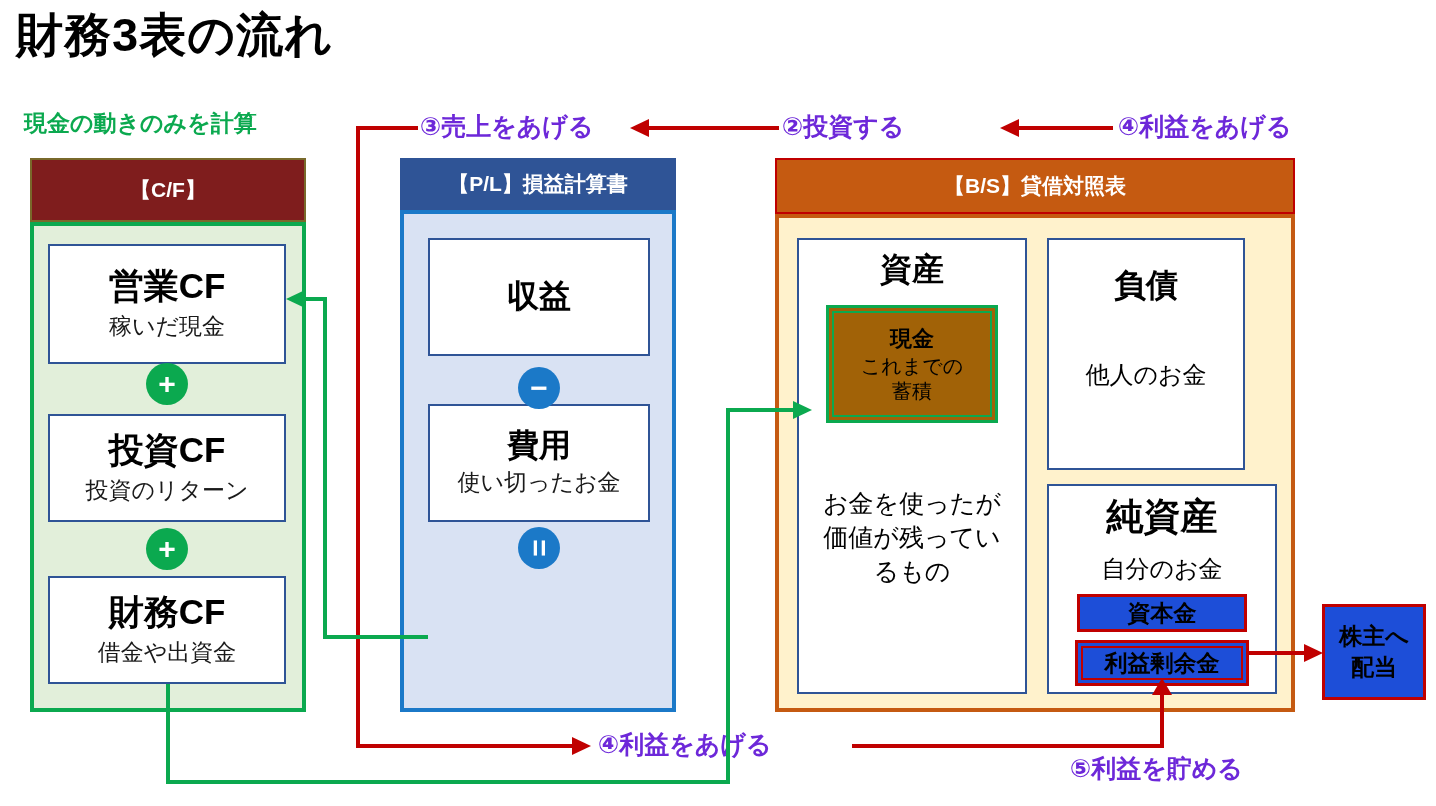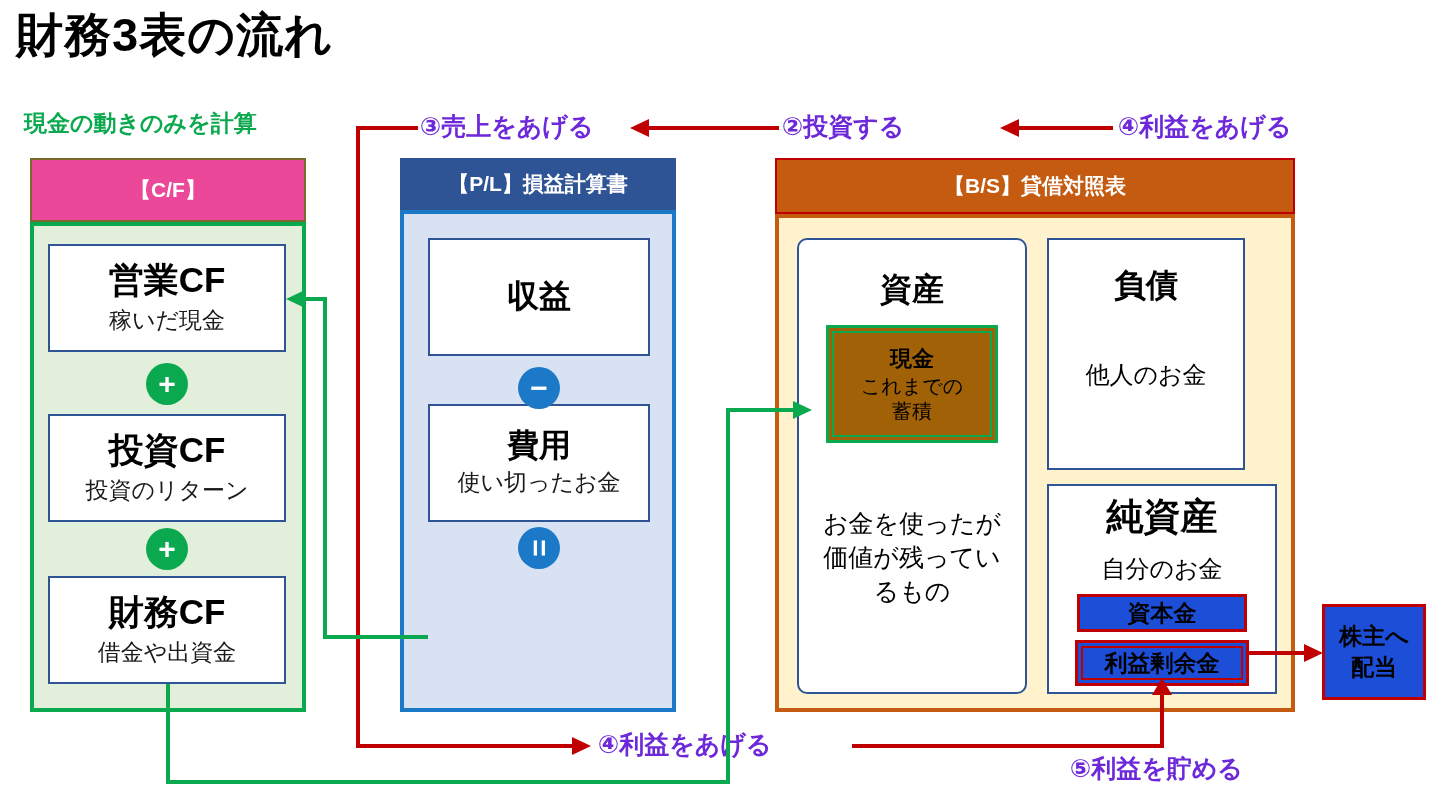--- a/index.html
+++ b/index.html
@@ -9,21 +9,21 @@
   }
   .abs{position:absolute;}
   
   .page-title{left:16px;top:4px;font-size:47px;font-weight:600;letter-spacing:1px;}
   .cash-note{left:24px;top:108px;font-size:23px;font-weight:bold;color:#0BA94F;}
   .step-label{font-size:25px;font-weight:bold;color:#6d28d9;white-space:nowrap;z-index:6;}
   
   .panel-header{display:flex;flex-direction:column;align-items:center;justify-content:center;
     color:#fff;font-weight:bold;text-align:center;z-index:2;box-sizing:border-box;}
   .panel-body{box-sizing:border-box;z-index:1;}
-  .cf-header{left:30px;top:158px;width:276px;height:64px;background:#ec4899;
+  .cf-header{left:30px;top:158px;width:276px;height:64px;background:#7f1d1d;
     border:2px solid #79692B;font-size:21px;line-height:1.42;}
   .cf-body{left:30px;top:222px;width:276px;height:490px;background:#E2EFDA;border:4px solid #0BA94F;}
   .pl-header{left:400px;top:158px;width:276px;height:52px;background:#2F5496;font-size:21px;}
   .pl-body{left:400px;top:210px;width:276px;height:502px;background:#D9E2F3;border:4px solid #1B79C8;}
   .bs-header{left:775px;top:158px;width:520px;height:56px;background:#C55A11;
     border:2px solid #C00000;font-size:21px;}
   .bs-body{left:775px;top:214px;width:520px;height:498px;background:#FFF2CC;border:4px solid #C55A11;}
   
   .wbox{background:#fff;border:2px solid #2F5496;box-sizing:border-box;
     display:flex;flex-direction:column;align-items:center;justify-content:center;z-index:3;text-align:center;}
@@ -65,21 +65,21 @@
 
   <div class="abs step-label" style="left:420px;top:110px;">③売上をあげる</div>
   <div class="abs step-label" style="left:782px;top:110px;">②投資する</div>
   <div class="abs step-label" style="left:1118px;top:110px;">④利益をあげる</div>
 
   <div class="abs panel-header cf-header">
     <div>【C/F】</div>
   </div>
   <div class="abs panel-body cf-body"></div>
 
-  <div class="abs wbox" style="left:48px;top:244px;width:238px;height:108px;">
+  <div class="abs wbox" style="left:48px;top:244px;width:238px;height:120px;">
     <div class="big">営業CF</div>
     <div class="sub">稼いだ現金</div>
   </div>
   <div class="abs op op-green" style="left:146px;top:363px;">+</div>
   <div class="abs wbox" style="left:48px;top:414px;width:238px;height:108px;">
     <div class="big">投資CF</div>
     <div class="sub">投資のリターン</div>
   </div>
   <div class="abs op op-green" style="left:146px;top:528px;">+</div>
   <div class="abs wbox" style="left:48px;top:576px;width:238px;height:108px;">
@@ -98,21 +98,21 @@
     <div class="xbig">費用</div>
     <div class="sub">使い切ったお金</div>
   </div>
   <div class="abs op op-blue" style="left:518px;top:527px;">
     <span class="rot90">=</span>
   </div>
 
   <div class="abs panel-header bs-header">【B/S】貸借対照表</div>
   <div class="abs panel-body bs-body"></div>
 
-  <div class="abs wbox" style="left:797px;top:238px;width:230px;height:456px;justify-content:flex-start;padding-top:32px;border-radius:10px;">
+  <div class="abs wbox" style="left:797px;top:238px;width:230px;height:456px;justify-content:flex-start;padding-top:12px;">
     <div class="xbig">資産</div>
     <div class="cash-box" style="width:172px;height:118px;margin-top:18px;">
       <div class="t">現金</div>
       <div class="s">これまでの</div>
       <div class="s">蓄積</div>
     </div>
     <div style="width:196px;font-size:25px;line-height:1.35;margin-top:64px;">お金を使ったが価値が残っているもの</div>
   </div>
 
   <div class="abs wbox" style="left:1047px;top:238px;width:198px;height:232px;justify-content:flex-start;padding-top:28px;">

